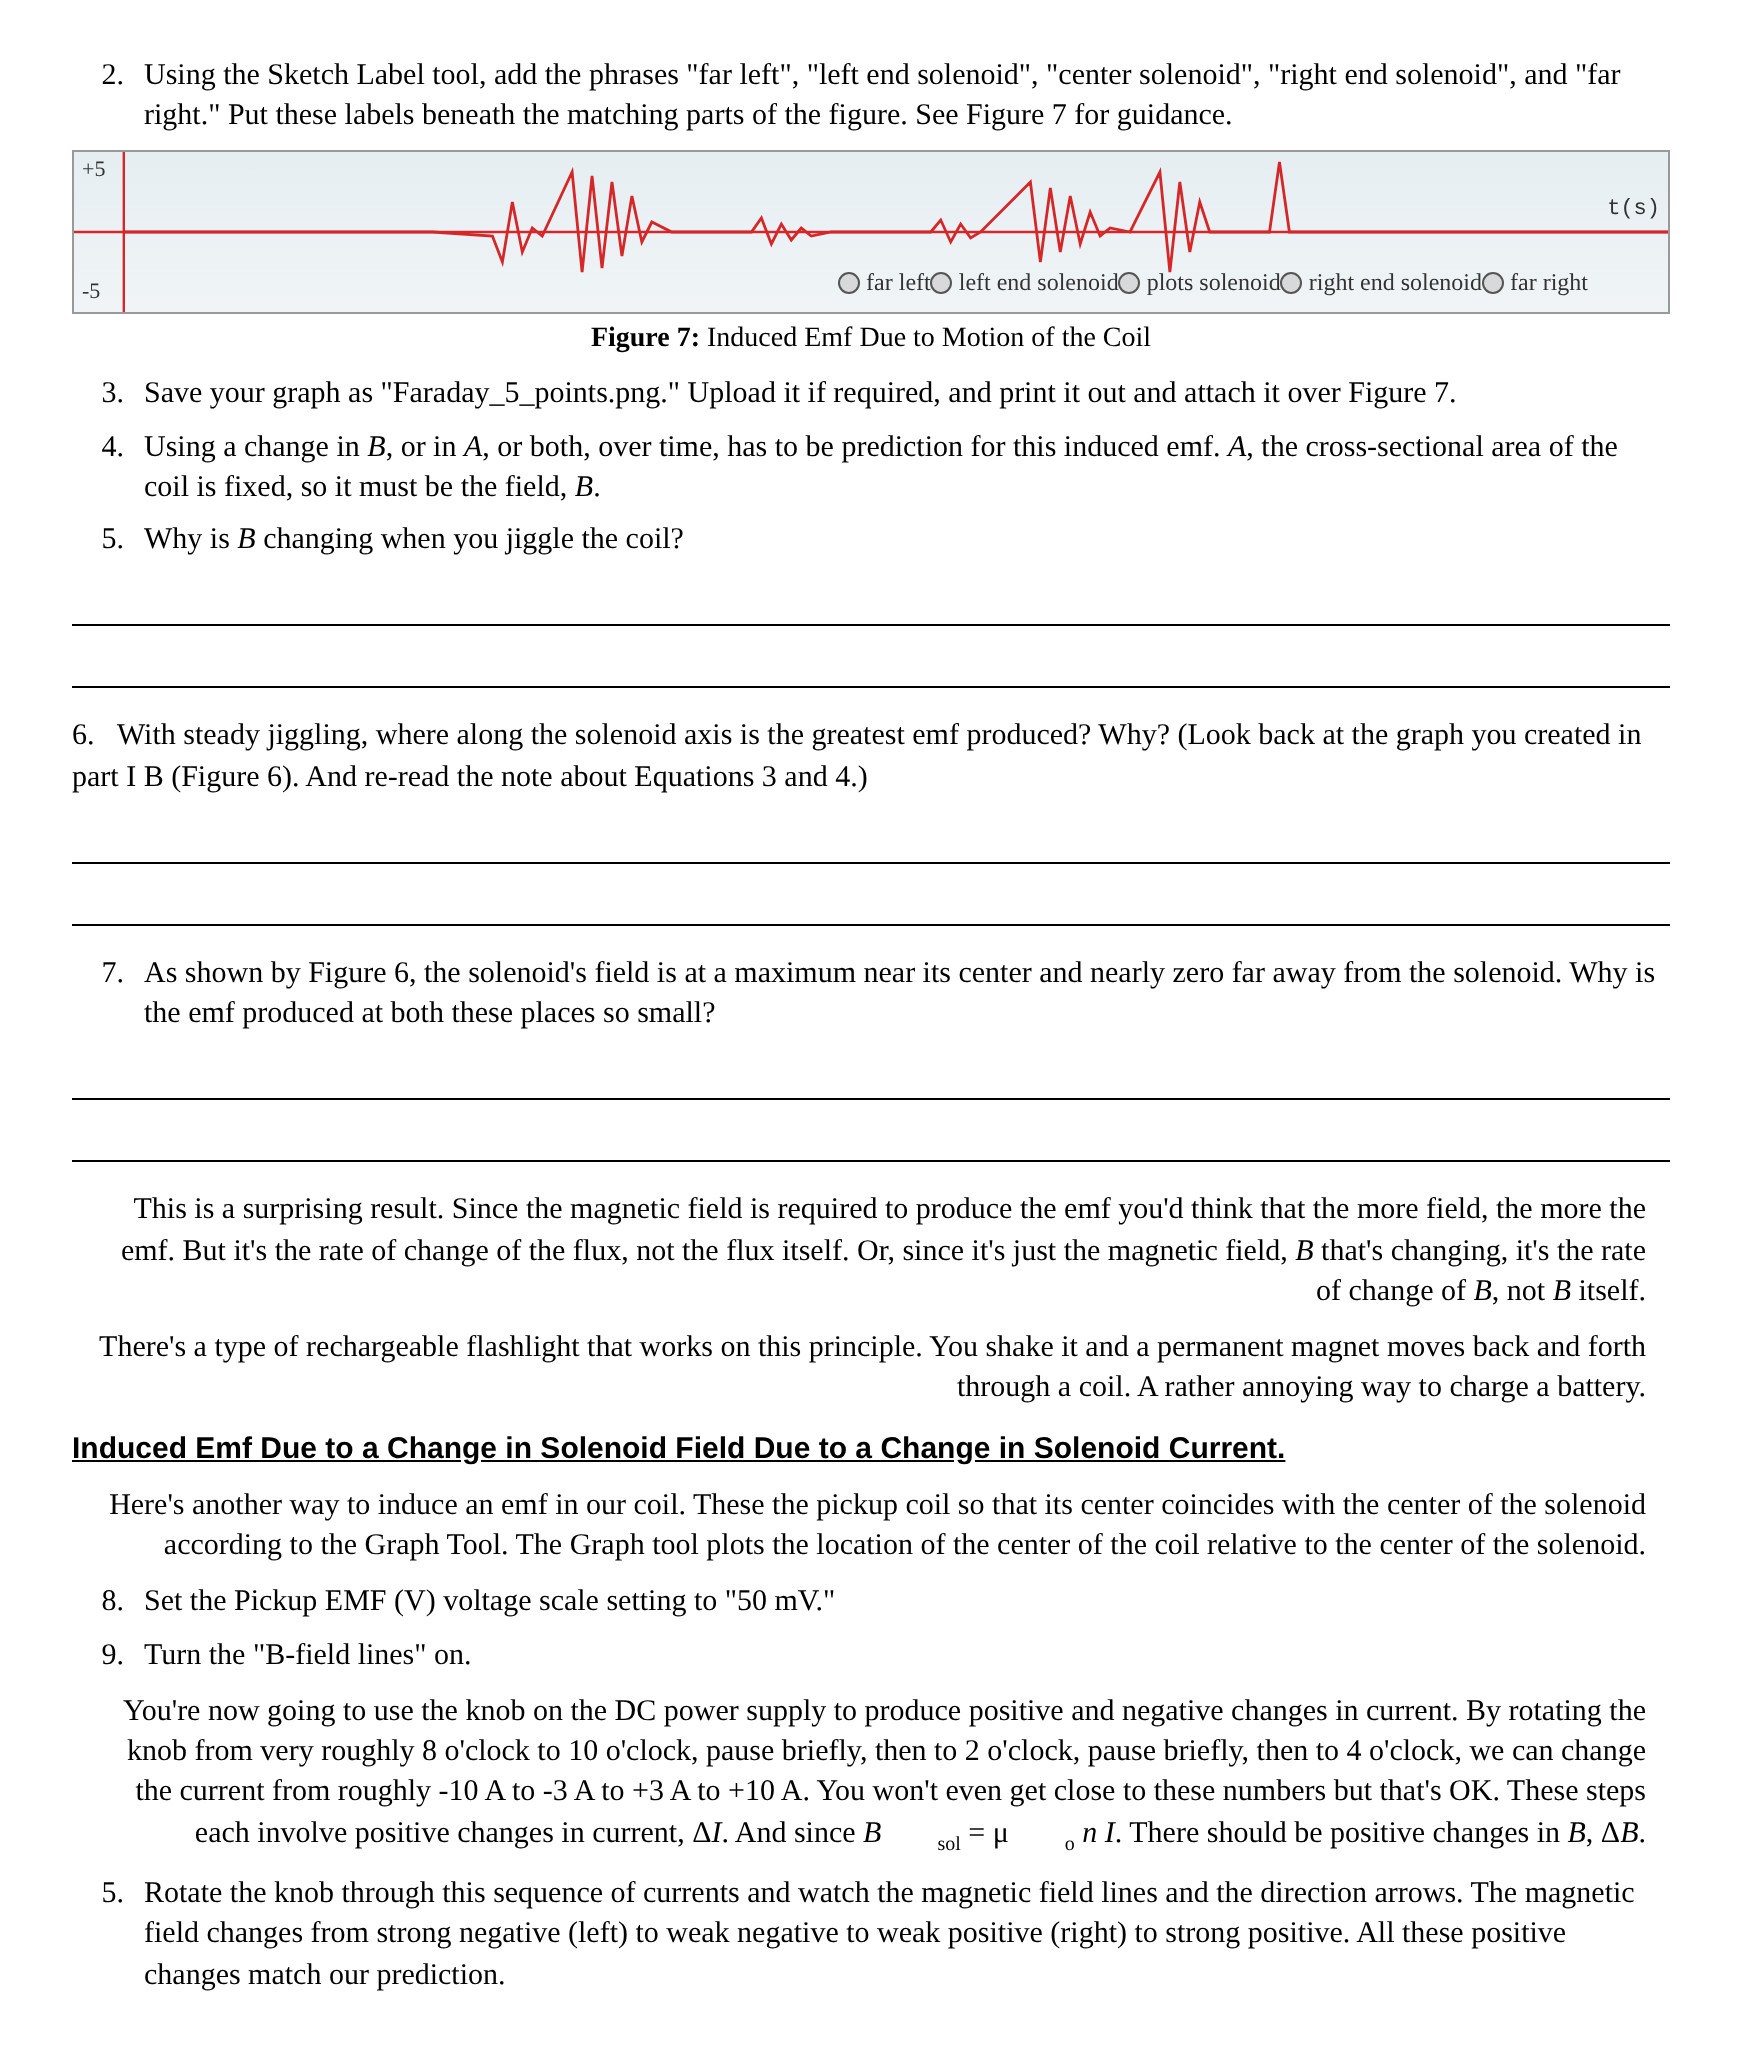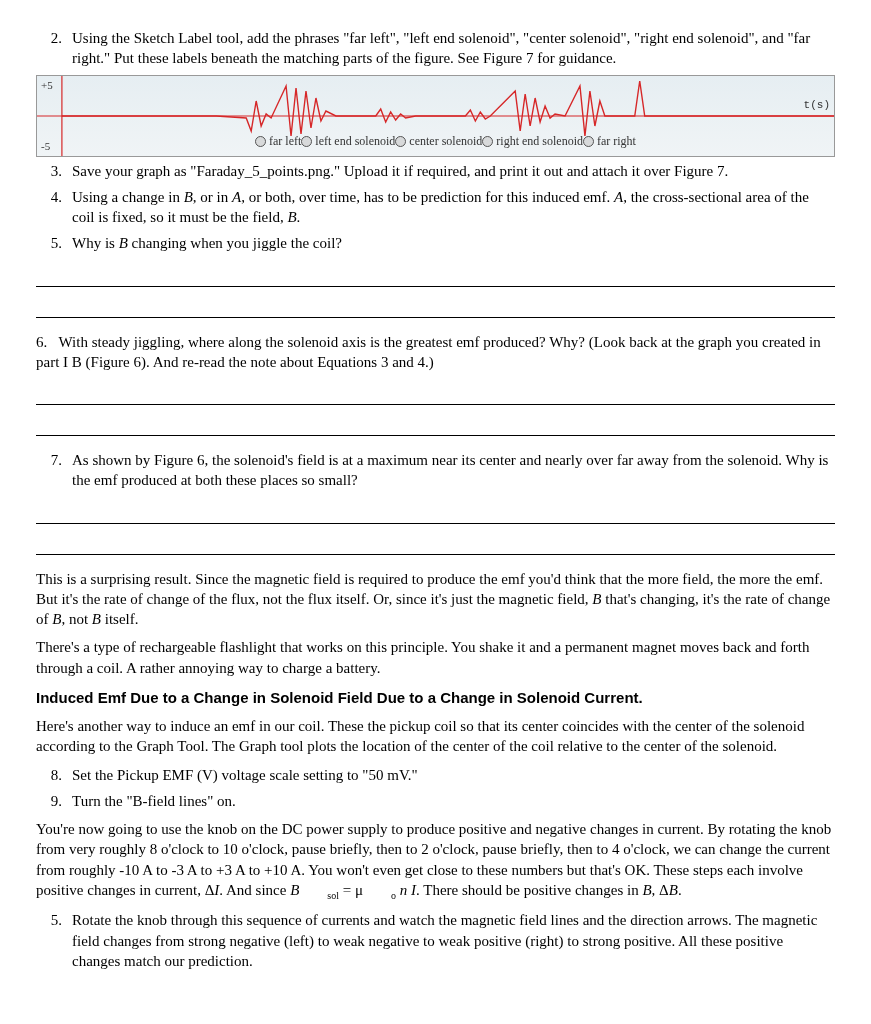--- a/index.html
+++ b/index.html
@@ -62,21 +62,21 @@
     position: absolute;
     left: 0; top: 0;
     width: 100%;
     height: 100%;
   }
   .graph-labels {
     position: absolute;
     left: 0; right: 0;
     bottom: 6px;
     display: flex;
-    justify-content: center;
+    justify-content: flex-end;
     padding: 0 40px 0 60px;
     font-size: 12px;
     color: #333;
   }
   .graph-label {
     display: inline-flex;
     align-items: center;
     gap: 3px;
   }
   .dot-icon {
@@ -95,27 +95,29 @@
   .figure-caption b {
     font-weight: bold;
   }
   .answer-line {
     border-bottom: 1.5px solid #000;
     height: 26px;
     margin: 4px 0;
   }
   .answer-block { margin-bottom: 14px; }
   .paragraph {
-    margin: 8px 0;
+    margin: 8px 12px;
+    text-align: right;
   }
   .section-heading {
     font-family: Arial, Helvetica, sans-serif;
     font-weight: bold;
     font-size: 15px;
     margin: 10px 0 6px 0;
+    text-decoration: underline;
   }
   .flush-item {
     margin-bottom: 6px;
   }
   .i { font-style: italic; }
   .sub { font-size: 10px; vertical-align: sub; padding-left: 28px; }
 </style>
 </head>
 <body>
 
@@ -146,31 +148,34 @@
       <span class="graph-label">
         <span class="dot-icon"></span>
         <span>far left</span>
       </span>
       <span class="graph-label">
         <span class="dot-icon"></span>
         <span>left end solenoid</span>
       </span>
       <span class="graph-label">
         <span class="dot-icon"></span>
-        <span>center solenoid</span>
+        <span>plots solenoid</span>
       </span>
       <span class="graph-label">
         <span class="dot-icon"></span>
         <span>right end solenoid</span>
       </span>
       <span class="graph-label">
         <span class="dot-icon"></span>
         <span>far right</span>
       </span>
     </div>
+  </div>
+  <div class="figure-caption">
+    <b>Figure 7:</b><span> Induced Emf Due to Motion of the Coil</span>
   </div>
 </div>
 
 <div class="list-item">
   <div class="list-num">3.</div>
   <div class="list-body">Save your graph as "Faraday_5_points.png." Upload it if required, and print it out and attach it over Figure 7.</div>
 </div>
 
 <div class="list-item">
   <div class="list-num">4.</div>
@@ -193,21 +198,21 @@
 <div class="flush-item">
   <span>6.</span>&nbsp;&nbsp;&nbsp;<span>With steady jiggling, where along the solenoid axis is the greatest emf produced? Why? (Look back at the graph you created in part I B (Figure 6). And re-read the note about Equations 3 and 4.)</span>
 </div>
 <div class="answer-block">
   <div class="answer-line"></div>
   <div class="answer-line"></div>
 </div>
 
 <div class="list-item">
   <div class="list-num">7.</div>
-  <div class="list-body">As shown by Figure 6, the solenoid's field is at a maximum near its center and nearly over far away from the solenoid. Why is the emf produced at both these places so small?</div>
+  <div class="list-body">As shown by Figure 6, the solenoid's field is at a maximum near its center and nearly zero far away from the solenoid. Why is the emf produced at both these places so small?</div>
 </div>
 <div class="answer-block">
   <div class="answer-line"></div>
   <div class="answer-line"></div>
 </div>
 
 <div class="paragraph">
   <span>This is a surprising result. Since the magnetic field is required to produce the emf you'd think that the more field, the more the emf. But it's the rate of change of the flux, not the flux itself. Or, since it's just the magnetic field, </span><span class="i">B</span><span> that's changing, it's the rate of change of </span><span class="i">B</span><span>, not </span><span class="i">B</span><span> itself.</span>
 </div>
 

